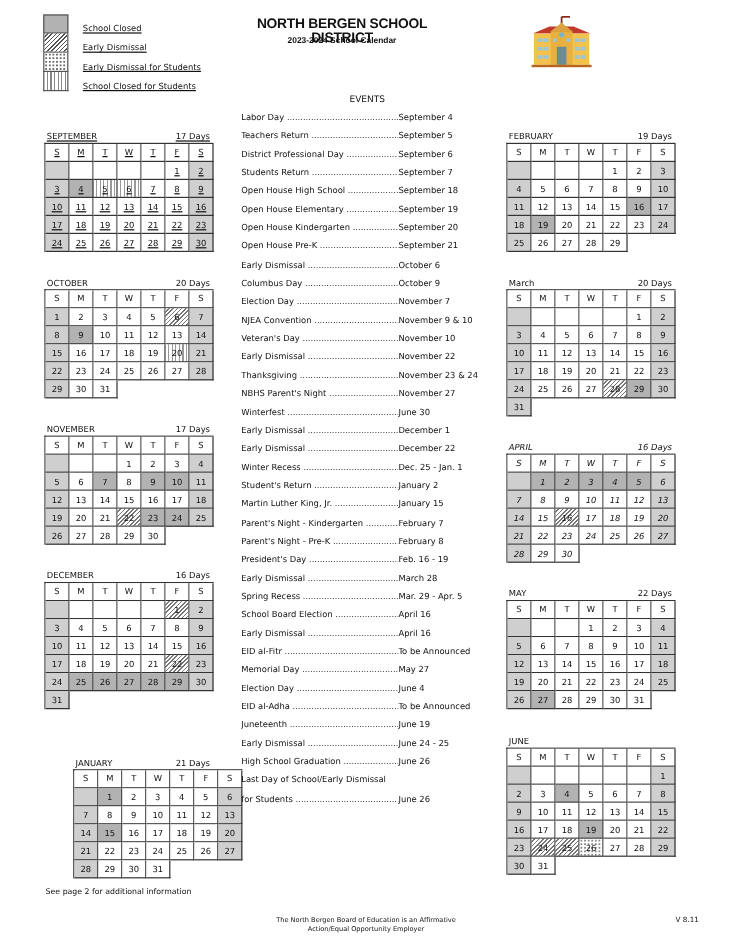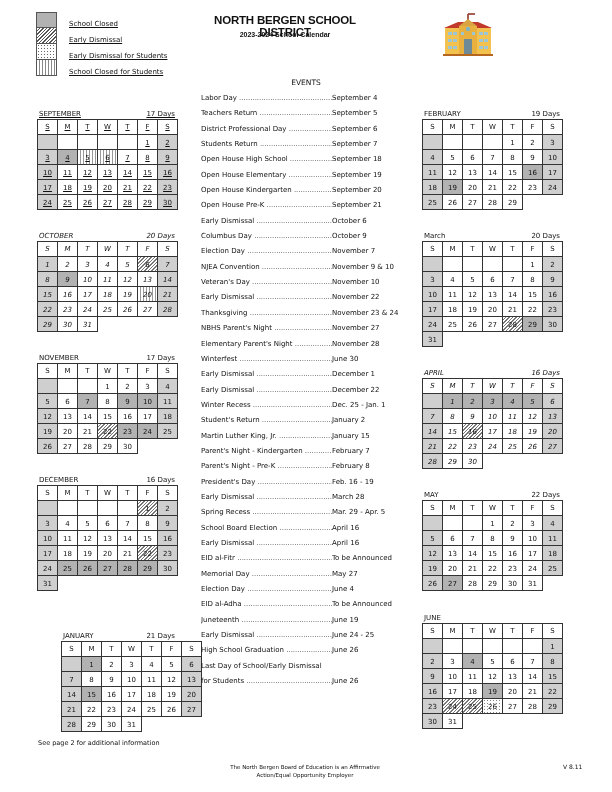--- a/index.html
+++ b/index.html
@@ -143,21 +143,21 @@
       <div class="cell wk">23</div>
       <div class="cell wk">24</div>
       <div class="cell">25</div>
       <div class="cell">26</div>
       <div class="cell">27</div>
       <div class="cell">28</div>
       <div class="cell">29</div>
       <div class="cell wk">30</div>
     </div>
   </div>
-<div class="month" style="left:37px;top:232px;font-style:italic;">
+<div class="month" style="left:37px;top:232px;">
     <div class="month-head">
       <span>OCTOBER</span>
       <span>20 Days</span>
     </div>
     <div class="grid">
       <div class="cell hdr">S</div>
       <div class="cell hdr">M</div>
       <div class="cell hdr">T</div>
       <div class="cell hdr">W</div>
       <div class="cell hdr">T</div>
@@ -683,24 +683,20 @@
       </div>
       <div class="event">
         <span class="event-name">Thanksgiving</span>
         <span class="event-date">November 23 &amp; 24</span>
       </div>
       <div class="event">
         <span class="event-name">NBHS Parent's Night</span>
         <span class="event-date">November 27</span>
       </div>
       <div class="event">
-        <span class="event-name">Elementary Parent's Night</span>
-        <span class="event-date">November 28</span>
-      </div>
-      <div class="event">
         <span class="event-name">Winterfest</span>
         <span class="event-date">June 30</span>
       </div>
       <div class="event">
         <span class="event-name">Early Dismissal</span>
         <span class="event-date">December 1</span>
       </div>
       <div class="event">
         <span class="event-name">Early Dismissal</span>
         <span class="event-date">December 22</span>

